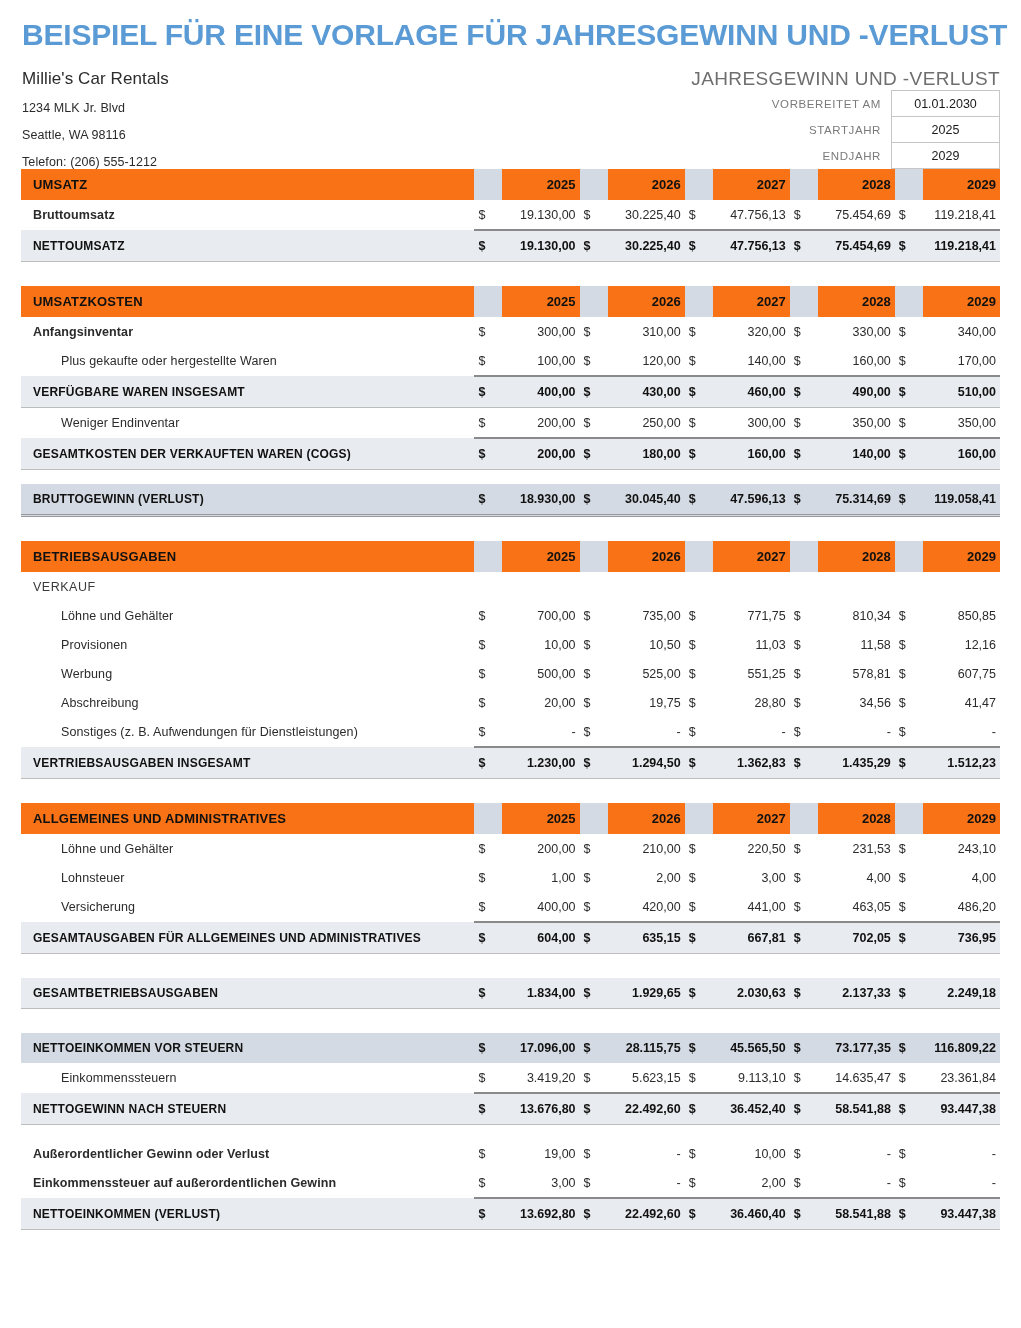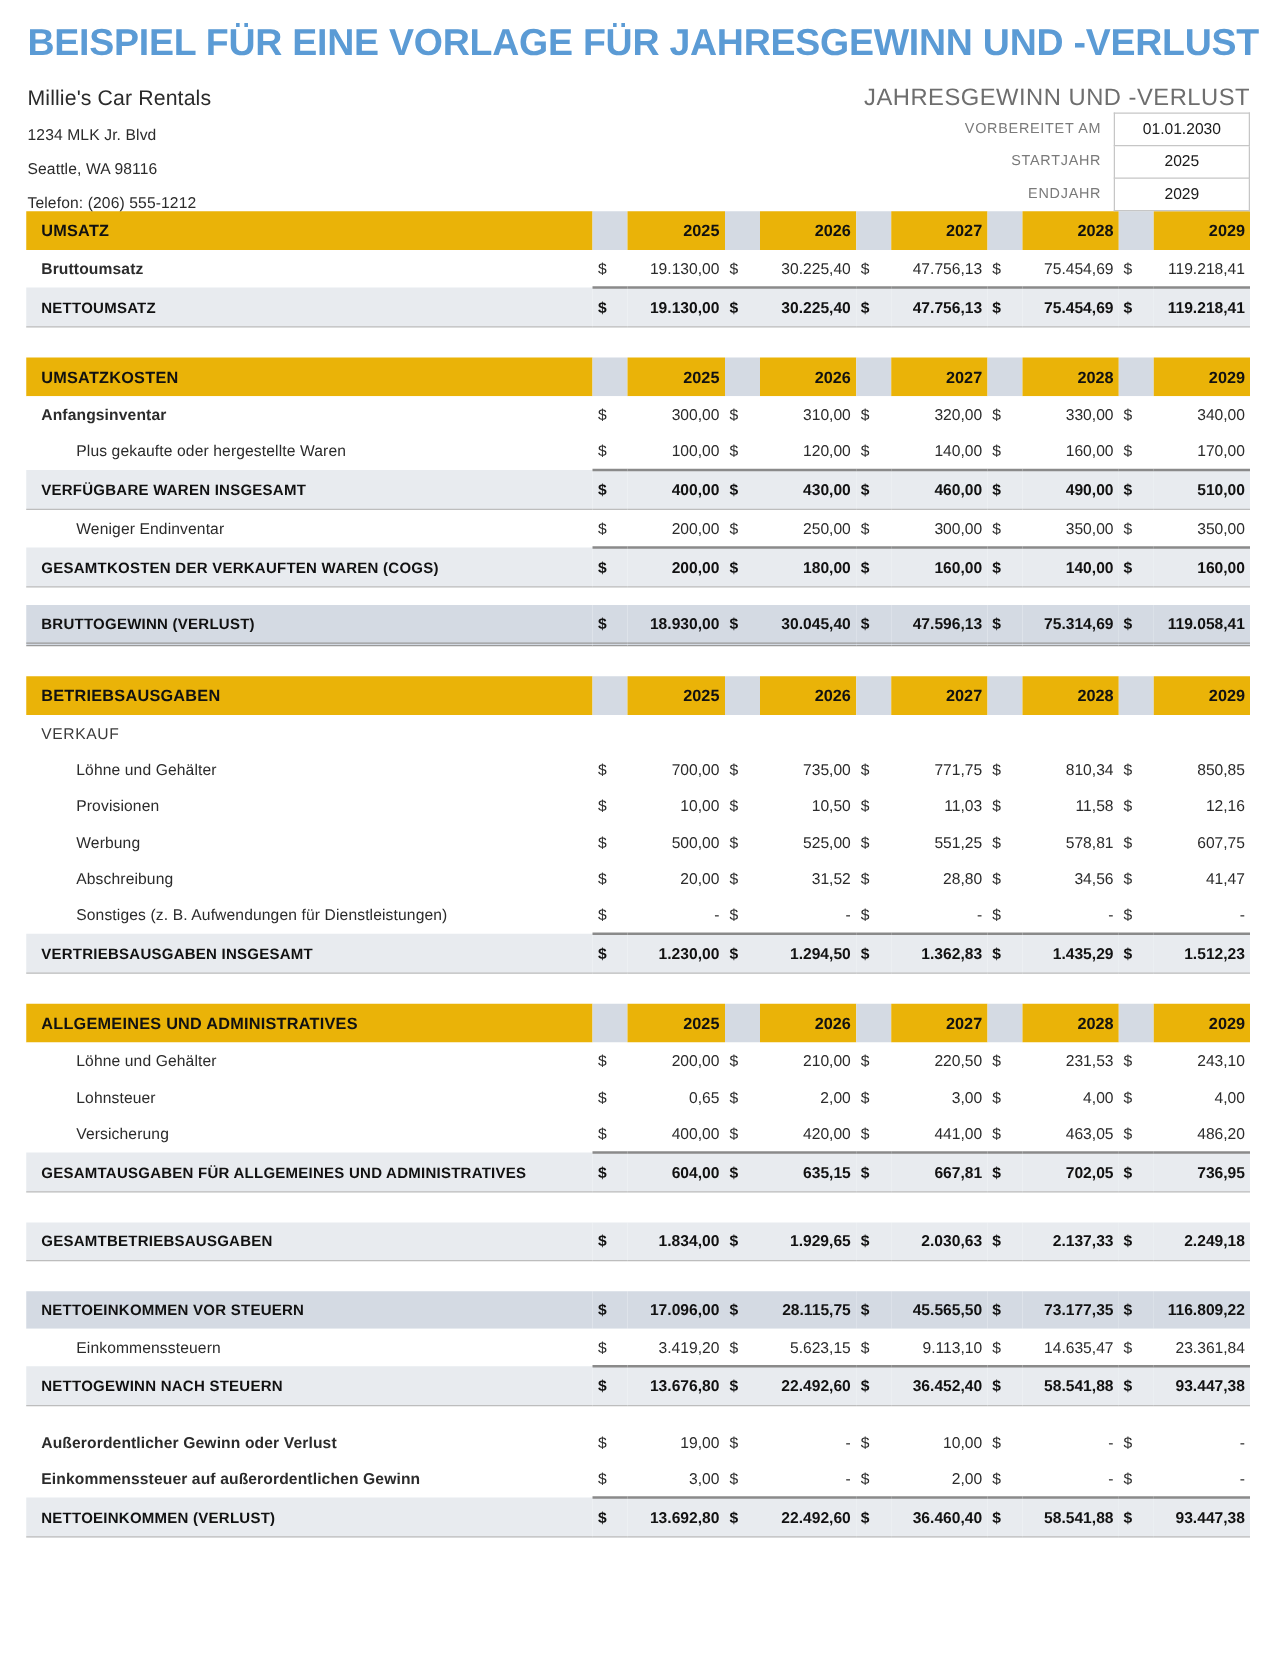--- a/index.html
+++ b/index.html
@@ -30,21 +30,21 @@
     letter-spacing: -0.2px;
     padding: 18px 20px 0 22px;
     line-height: 1.1;
     white-space: nowrap;
   }
 
   
   .header-block {
     display: flex;
     justify-content: space-between;
-    align-items: center;
+    align-items: flex-end;
     padding: 16px 21px 0 22px;
   }
   .company-info {
     padding-top: 2px;
   }
   .company-name {
     font-size: 17px;
     color: #2b2b2b;
     font-weight: normal;
     margin-bottom: 12px;
@@ -158,21 +158,21 @@
   .yr {
     text-align: right;
     padding-right: 4px !important;
     font-weight: bold;
     font-size: 13px;
     color: #111;
   }
 
   
   tr.section-head > td {
-    background: #eab308;
+    background: #f97316;
     height: 31px;
   }
   tr.section-head .cur { background: #d4dae3; }
 
   tr.plain > td { background: #ffffff; }
 
   tr.total-row > td {
     background: #e8ebef;
     height: 30px;
   }
@@ -501,21 +501,21 @@
       <td class="cur">$</td>
       <td class="num">578,81</td>
       <td class="cur">$</td>
       <td class="num">607,75</td>
     </tr>
     <tr class="plain">
       <td class="lbl ind2">Abschreibung</td>
       <td class="cur">$</td>
       <td class="num">20,00</td>
       <td class="cur">$</td>
-      <td class="num">31,52</td>
+      <td class="num">19,75</td>
       <td class="cur">$</td>
       <td class="num">28,80</td>
       <td class="cur">$</td>
       <td class="num">34,56</td>
       <td class="cur">$</td>
       <td class="num">41,47</td>
     </tr>
     <tr class="plain">
       <td class="lbl ind2">Sonstiges (z. B. Aufwendungen für Dienstleistungen)</td>
       <td class="cur">$</td>
@@ -585,21 +585,21 @@
       <td class="cur">$</td>
       <td class="num">220,50</td>
       <td class="cur">$</td>
       <td class="num">231,53</td>
       <td class="cur">$</td>
       <td class="num">243,10</td>
     </tr>
     <tr class="plain">
       <td class="lbl ind2">Lohnsteuer</td>
       <td class="cur">$</td>
-      <td class="num">0,65</td>
+      <td class="num">1,00</td>
       <td class="cur">$</td>
       <td class="num">2,00</td>
       <td class="cur">$</td>
       <td class="num">3,00</td>
       <td class="cur">$</td>
       <td class="num">4,00</td>
       <td class="cur">$</td>
       <td class="num">4,00</td>
     </tr>
     <tr class="plain">

